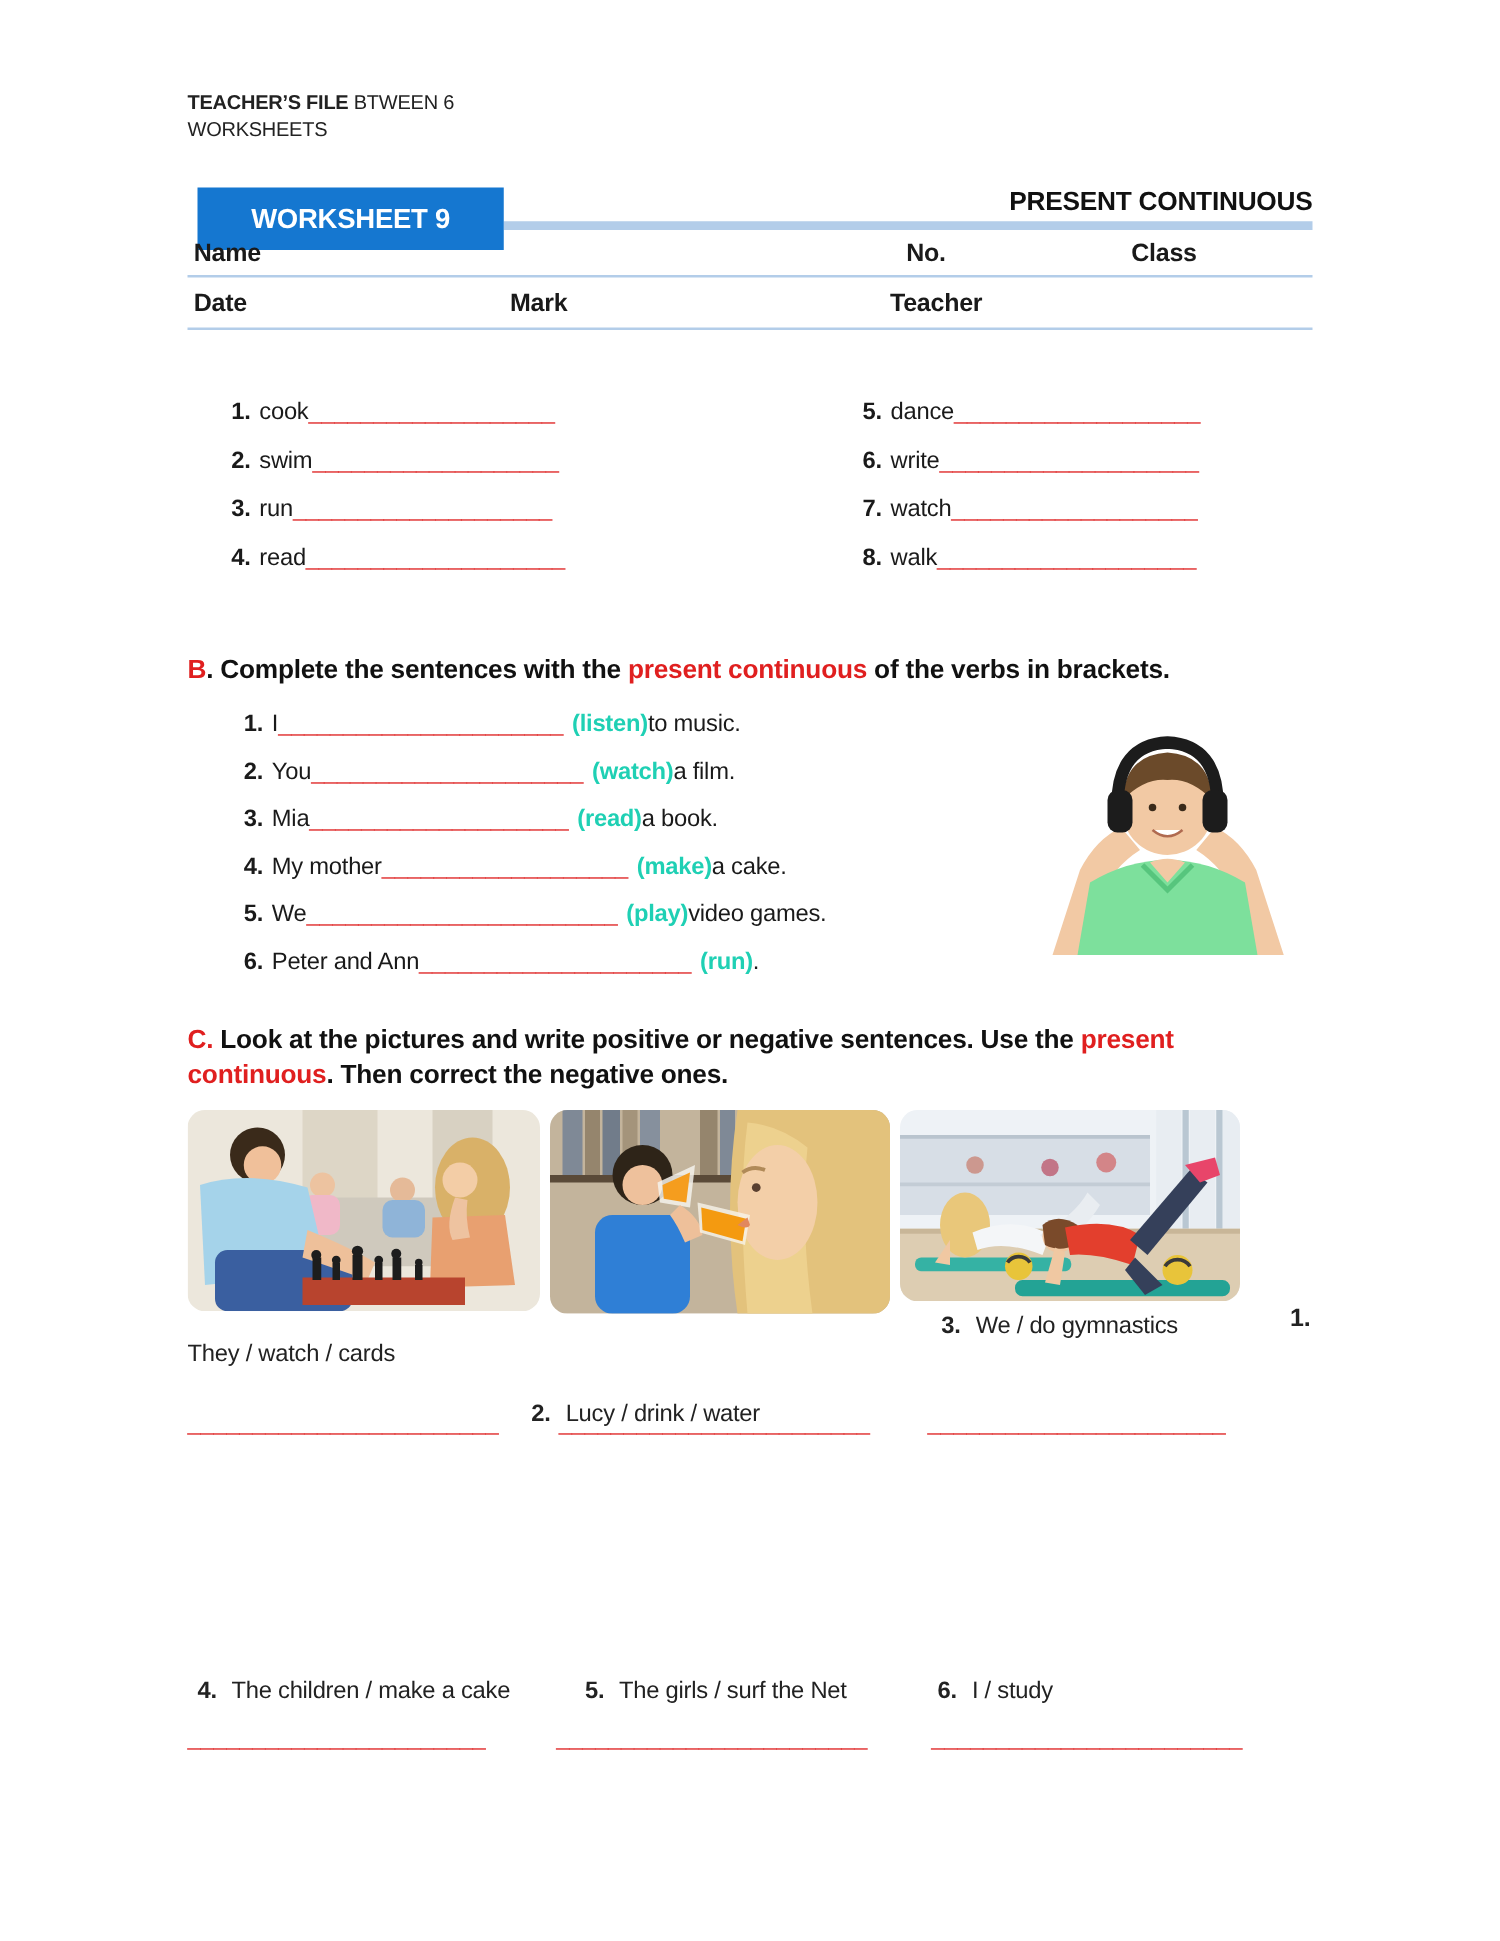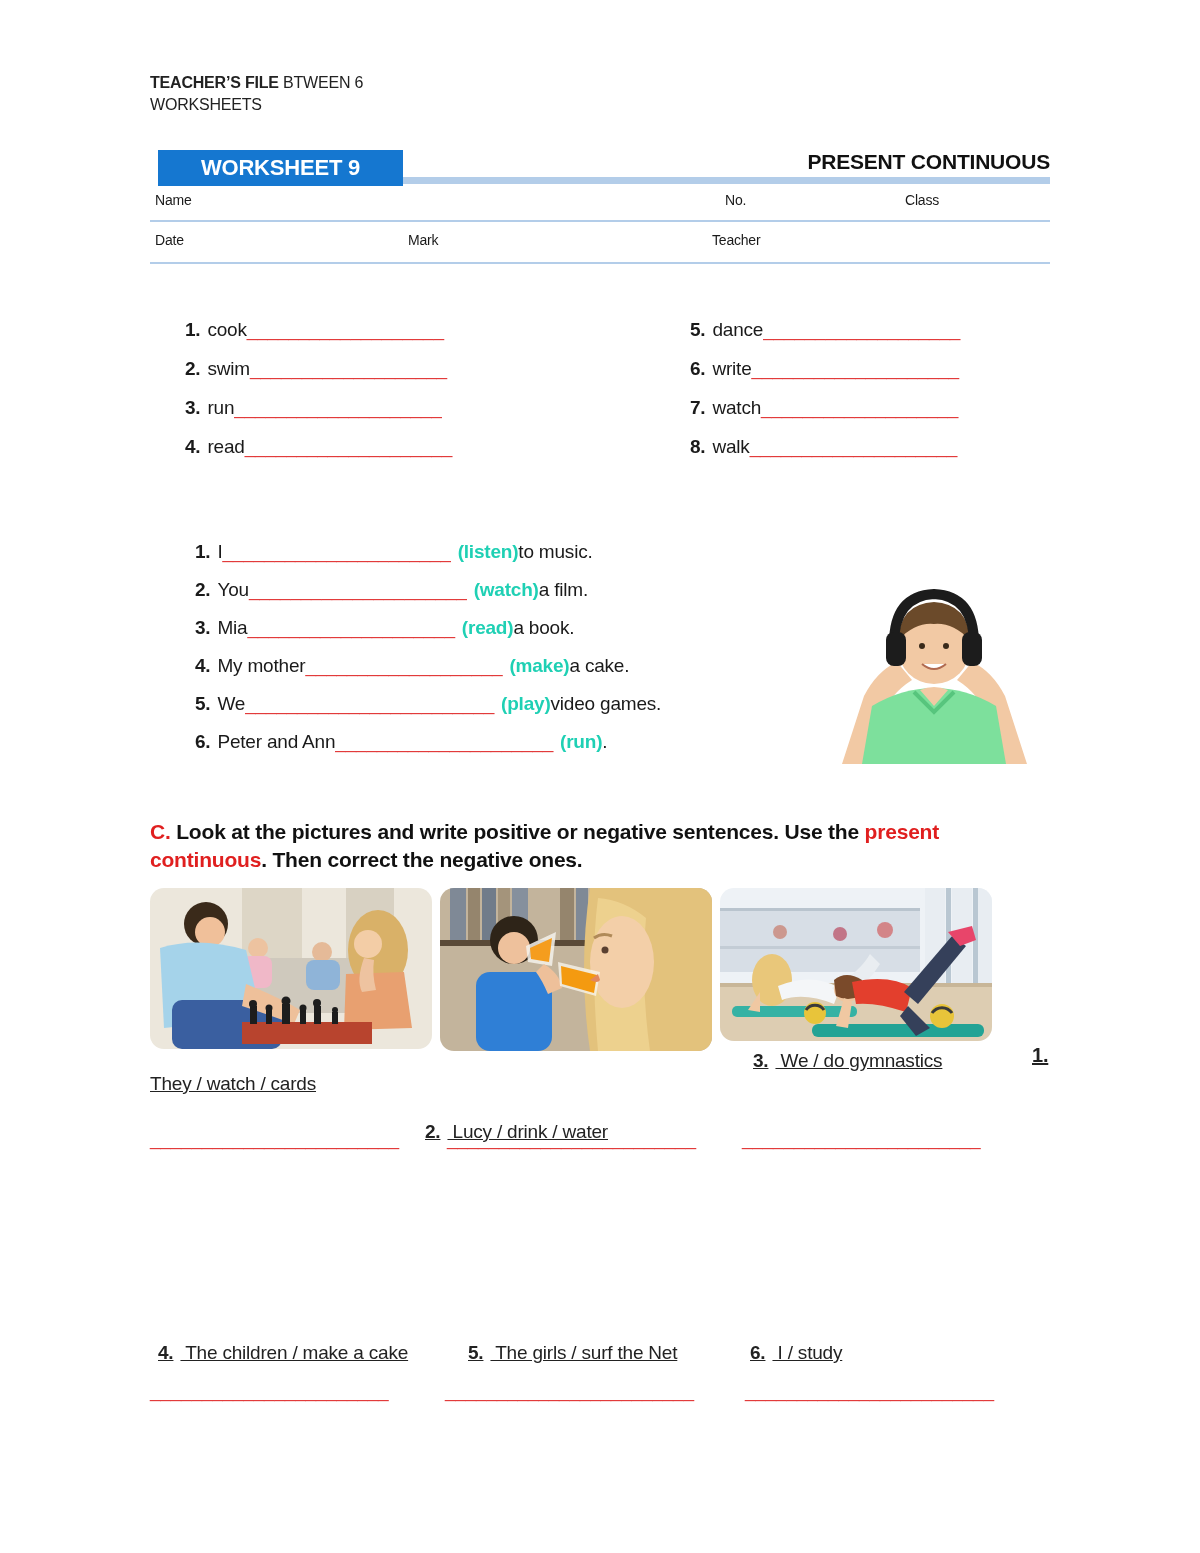--- a/index.html
+++ b/index.html
@@ -12,29 +12,29 @@
   
   .hdr { position:absolute; left:150px; top:72px; font-size:16px; color:#222; line-height:22px; }
   .hdr b { font-weight:700; }
   .logo { position:absolute; left:1028px; top:46px; width:108px; text-align:center; }
   .logo-box { width:58px; height:58px; border:3px solid #111; border-radius:13px; margin:0 auto;
               display:flex; align-items:center; justify-content:center; }
   .logo-brand { font-size:27px; font-weight:700; letter-spacing:1px; color:#111; margin-top:2px; }
   .logo-sub { font-size:10px; letter-spacing:2px; color:#111; margin-top:-3px; }
   
   .banner { position:absolute; left:150px; top:150px; width:900px; height:34px; }
-  .banner-box { position:absolute; left:8px; top:0; width:245px; height:36px; background:#1577d0;
+  .banner-box { position:absolute; left:8px; top:0; width:245px; height:50px; background:#1577d0;
                 color:#fff; font-weight:700; font-size:22px; display:flex; align-items:center; justify-content:center; }
   .banner-strip { position:absolute; left:253px; right:0; bottom:0; height:7px; background:#b3cde9; }
   .banner-topic { position:absolute; right:0; top:0; font-weight:700; font-size:21px; color:#111; }
   
   .info-row { position:absolute; left:150px; width:900px; border-bottom:2px solid #b3cde9; }
   .info-row.r1 { top:184px; height:38px; }
   .info-row.r2 { top:224px; height:40px; }
-  .info-row span { position:absolute; top:8px; font-weight:400; font-size:14px; }
+  .info-row span { position:absolute; top:8px; font-weight:700; font-size:20px; }
   
   .sec-title { font-size:21px; font-weight:700; color:#111; line-height:28px; }
   .red { color:#e01f1f; }
   .redblank { color:#e23b3b; font-weight:400; }
   .teal { color:#1fd0b4; font-weight:700; }
   .ing { font-style:italic; }
   .num { font-weight:700; margin-right:7px; }
   
   .secA { position:absolute; left:150px; top:298px; width:900px; }
   .secA .cols { display:flex; margin-top:12px; }
@@ -44,21 +44,21 @@
   
   .secB { position:absolute; left:150px; top:522px; width:900px; }
   .secB .items { margin-top:11px; padding-left:45px; }
   .b-item { font-size:19px; height:38px; display:flex; align-items:center; }
   .b-verb { margin-left:7px; }
   .boy { position:absolute; left:802px; top:566px; width:265px; height:198px; }
   
   .secC { position:absolute; left:150px; top:818px; width:920px; height:460px; }
   .photo { position:absolute; border-radius:14px; overflow:hidden; }
   .photo svg { display:block; }
-  .cap { position:absolute; font-size:19px; color:#222;text-decoration:underline; }
+  .cap { position:absolute; font-size:19px; color:#222; }
   .blank-line { position:absolute; font-size:19px; }
   
   .bottom { position:absolute; left:150px; top:1342px; width:940px; height:90px; }
   .bottom .cap { top:0; }
 </style>
 </head>
 <body>
 
 <div class="page">
 
@@ -128,20 +128,23 @@
         <div class="a-item">
             <span class="num">8.</span>
             <span>walk </span>
             <span class="redblank">____________________</span>
           </div>
       </div>
     </div>
   </div>
 
   <div class="secB">
+    <div class="sec-title">
+      <span class="red">B</span><span>. Complete the sentences with the </span><span class="red">present continuous</span><span> of the verbs in brackets.</span>
+    </div>
     <div class="items">
       <div class="b-item">
           <span class="num">1.</span>
           <span>I</span>
           <span class="redblank">______________________</span>
           <span class="teal b-verb">(listen)</span>
           <span> to music.</span>
         </div>
       <div class="b-item">
           <span class="num">2.</span>

